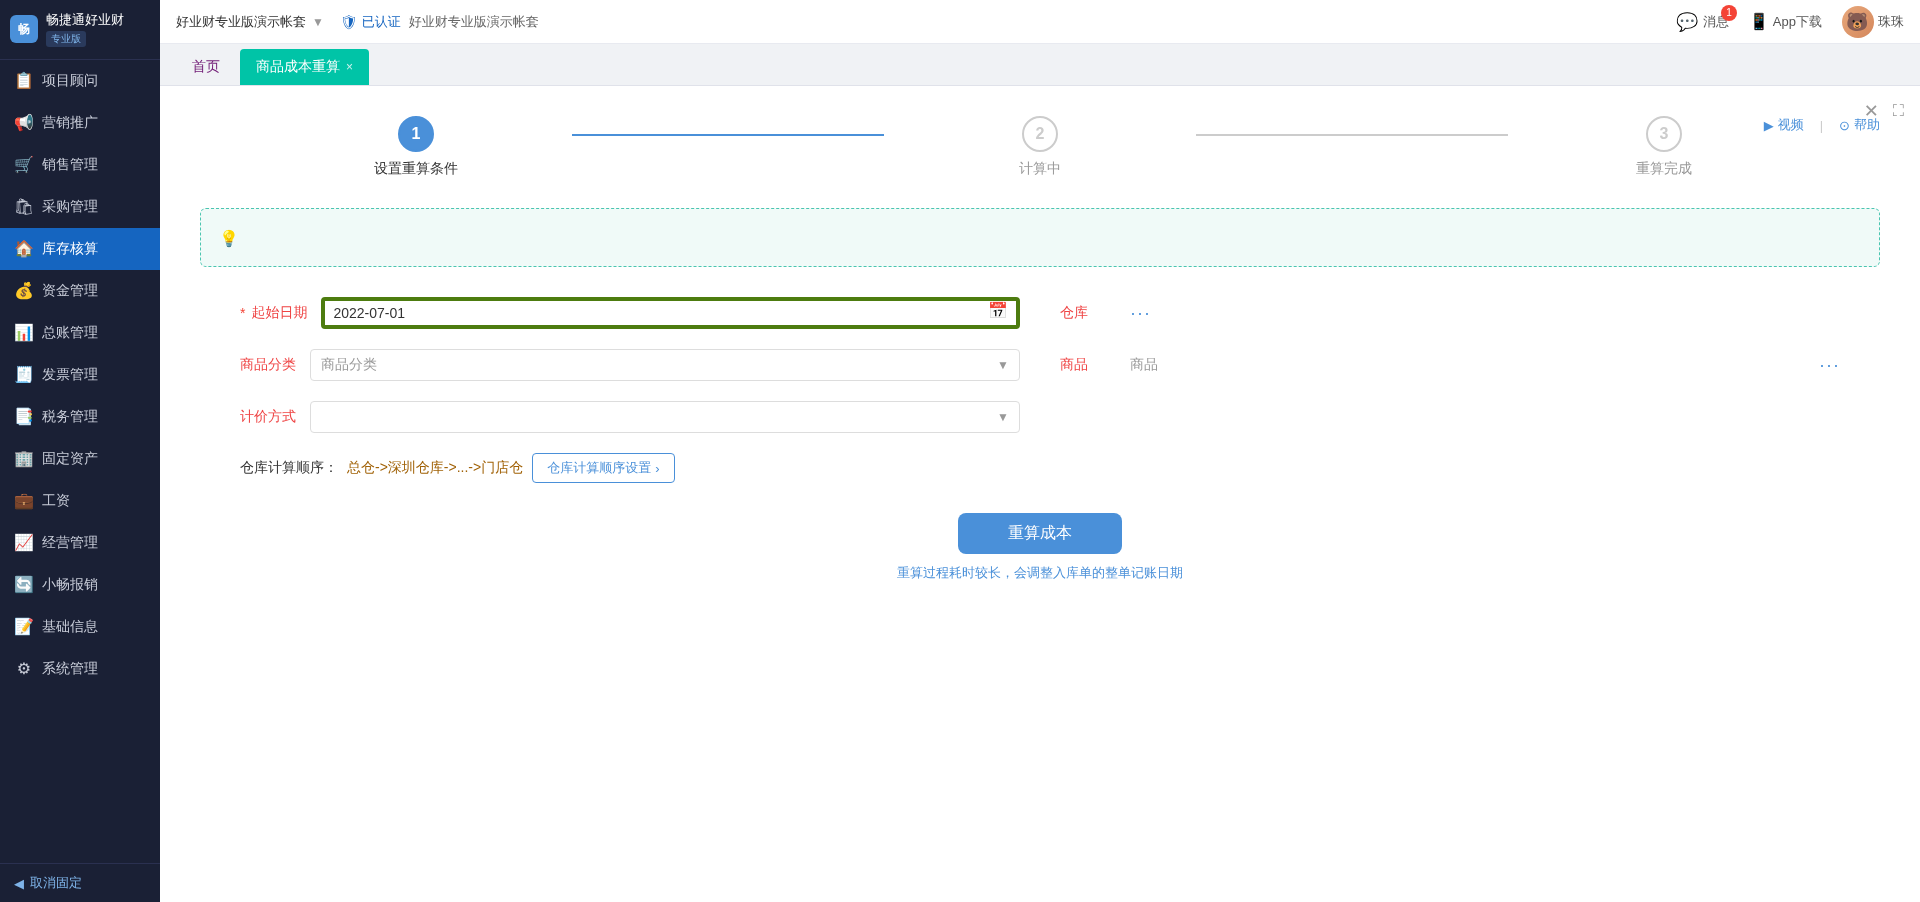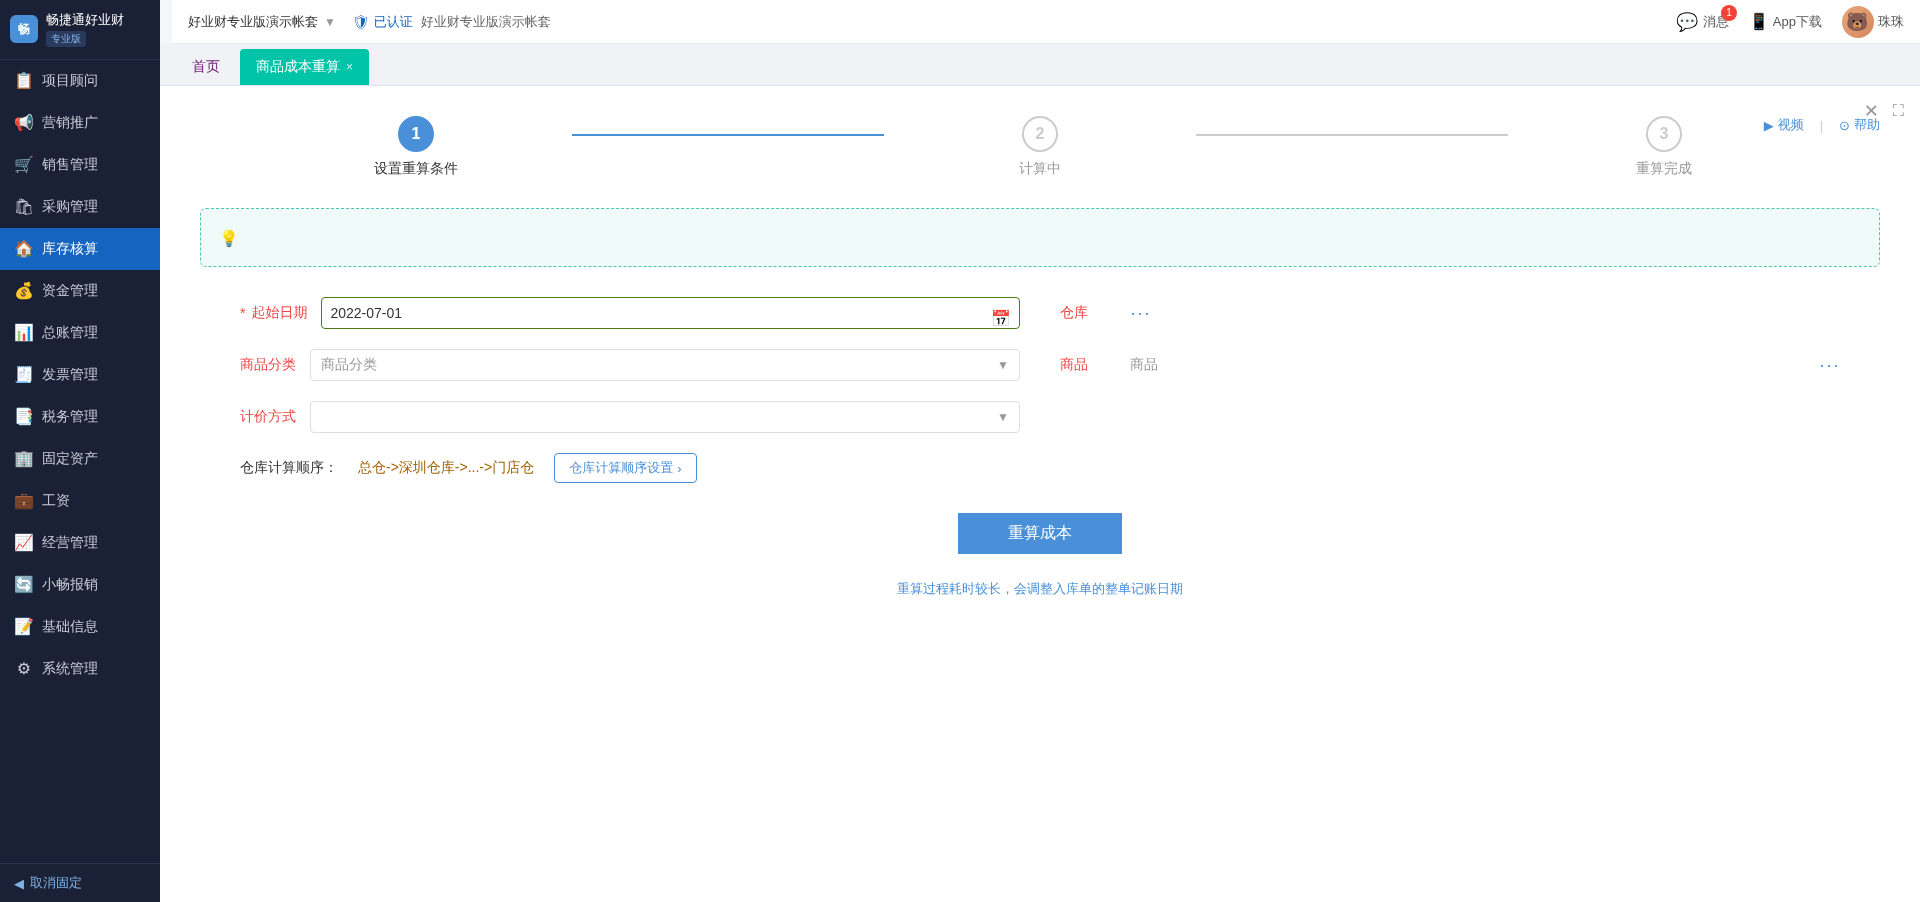--- a/index.html
+++ b/index.html
@@ -74,21 +74,20 @@
 
     
     .topbar {
       height: 44px;
       background: #fff;
       display: flex;
       align-items: center;
       padding: 0 16px;
       border-bottom: 1px solid #e8eaf0;
       flex-shrink: 0;
-      margin-left: 12px;
     }
     .topbar-account {
       display: flex;
       align-items: center;
       gap: 6px;
       color: #333;
       font-size: 13px;
     }
     .topbar-verified {
       display: flex;
@@ -320,23 +319,23 @@
       border: 1px solid #ddd;
       border-radius: 4px;
       padding: 0 10px;
       font-size: 14px;
       color: #333;
       outline: none;
       background: #fff;
     }
     .form-input-with-icon {
       display: flex;
-      align-items: flex-end;
-      flex: 1;
-      border: 1px solid #4d7c0f;
+      align-items: flex-start;
+      flex: 1;
+      border: 4px solid #4d7c0f;
       border-radius: 4px;
       background: #fff;
       height: 32px;
       padding: 0 8px;
     }
     .form-input-with-icon input {
       border: none;
       outline: none;
       flex: 1;
       font-size: 14px;
@@ -364,21 +363,21 @@
     .form-select-text { color: #999; }
     .dropdown-arrow { color: #999; font-size: 12px; }
 
     .form-dots { color: #4a90d9; cursor: pointer; font-size: 18px; letter-spacing: 1px; }
 
     
     .warehouse-order-row {
       display: flex;
       align-items: center;
       margin-bottom: 30px;
-      gap: 20px;
+      gap: 9px;
     }
     .warehouse-order-label { font-size: 14px; color: #333; white-space: nowrap; }
     .warehouse-order-value { font-size: 14px; color: #a16207; }
     .warehouse-order-btn {
       display: flex;
       align-items: center;
       gap: 4px;
       border: 1px solid #4a90d9;
       color: #4a90d9;
       background: #fff;
@@ -392,25 +391,25 @@
     .submit-area {
       display: flex;
       flex-direction: column;
       align-items: center;
       margin-top: 10px;
     }
     .recalc-btn {
       background: #4a90d9;
       color: #fff;
       border: none;
-      border-radius: 0;
+      border-radius: 8px;
       padding: 10px 50px;
       font-size: 16px;
       cursor: pointer;
-      margin-bottom: 26px;
+      margin-bottom: 10px;
     }
     .recalc-hint { font-size: 13px; color: #4a90d9; }
   </style>
 </head>
 <body>
 
 <div class="sidebar">
   <div class="sidebar-logo">
     <div class="sidebar-logo-icon">畅</div>
     <div>

